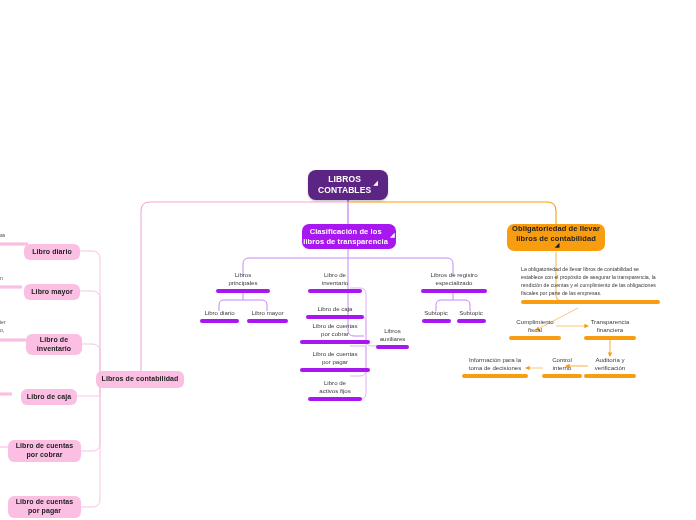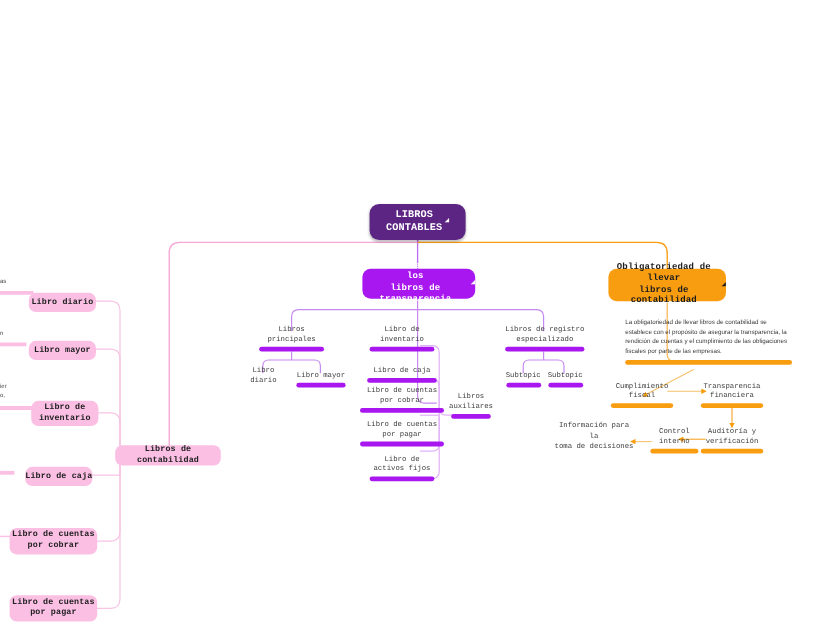--- a/index.html
+++ b/index.html
@@ -5,21 +5,21 @@
   html,body{margin:0;padding:0;}
   body{
     width:696px;height:520px;background:#ffffff;overflow:hidden;
     font-family:"Liberation Sans", sans-serif;
     position:relative;
   }
   #stage{position:absolute;left:0;top:0;width:696px;height:520px;}
   svg.edges{position:absolute;left:0;top:0;width:696px;height:520px;pointer-events:none;}
 
   
-  .node{position:absolute;box-sizing:border-box;text-align:center;font-family:Liberation Mono, monospace;}
+  .node{position:absolute;box-sizing:border-box;text-align:center;}
 
   .pill{
     border-radius:7px;display:flex;align-items:center;justify-content:center;
     line-height:1.25;font-weight:bold;letter-spacing:.1px;
   }
   .root{
     background:#5c2483;color:#ffffff;font-size:8.5px;border-radius:8px;
     box-shadow:0 1px 2px rgba(0,0,0,.25);
   }
   .branch-purple{background:#a816f0;color:#ffffff;font-size:7.5px;}
@@ -164,21 +164,21 @@
   </div>
   <div class="node uline" style="left:417px;top:305px;width:38px;height:18px;">
     <span class="txt">Subtopic</span>
     <span class="bar bar-purple" style="width:29px;"></span>
   </div>
   <div class="node uline" style="left:452px;top:305px;width:38px;height:18px;">
     <span class="txt">Subtopic</span>
     <span class="bar bar-purple" style="width:29px;"></span>
   </div>
 
-  <div class="node pill branch-orange" style="left:507px;top:224px;width:98px;height:27px;">
+  <div class="node pill branch-orange" style="left:507px;top:224px;width:98px;height:27px;flex-direction:column;">
     <span style="white-space:pre-line;">Obligatoriedad de llevar
 libros de contabilidad</span>
       <span class="collapse">◢</span>
   </div>
 
   <div class="note" style="left:521px;top:265px;width:140px;">
     <span>La obligatoriedad de llevar libros de contabilidad se establece con el propósito de asegurar la transparencia, la rendición de cuentas y el cumplimiento de las obligaciones fiscales por parte de las empresas.</span>
     <div class="bar" style="width:139px;"></div>
   </div>
 

